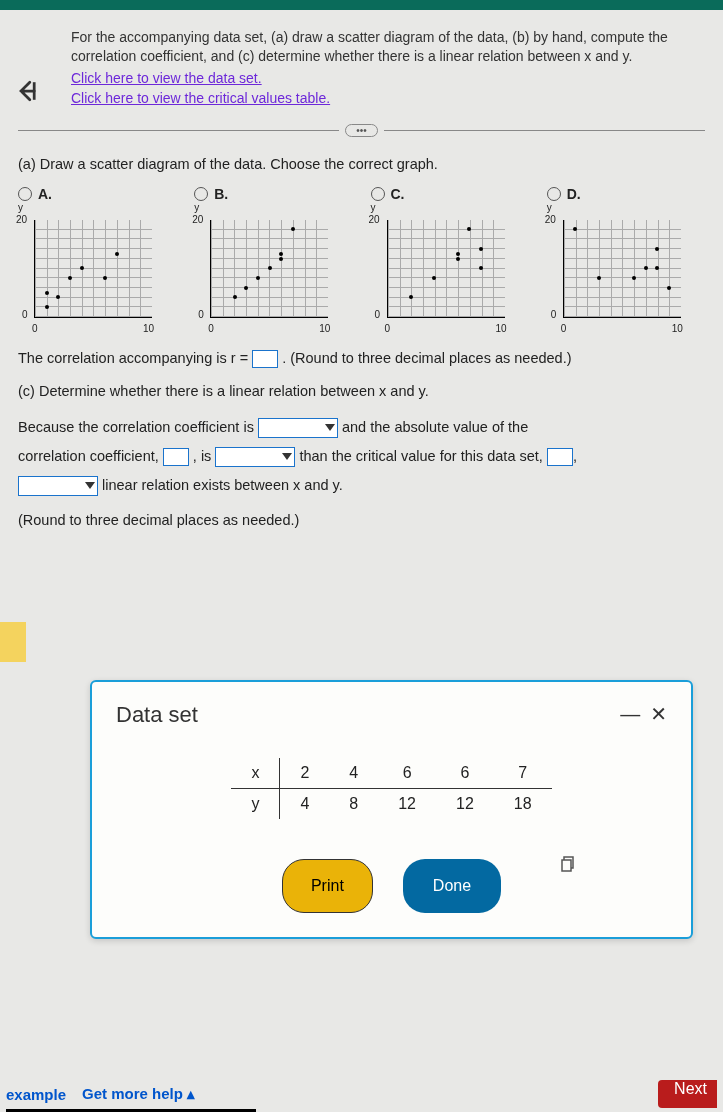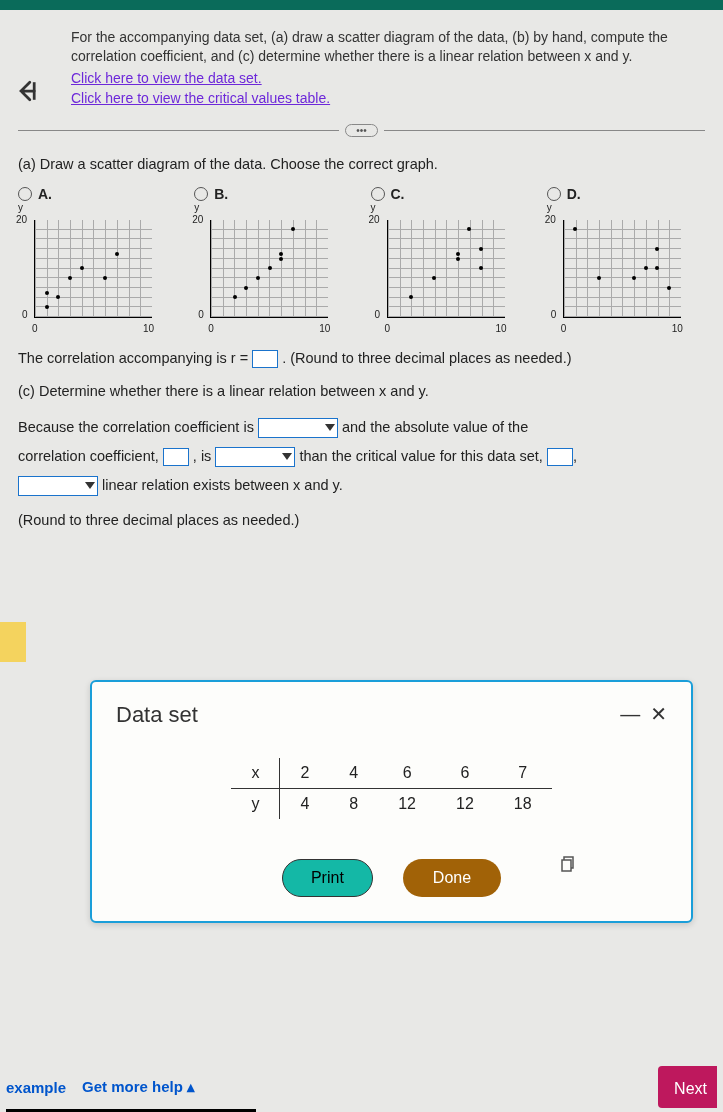--- a/index.html
+++ b/index.html
@@ -52,25 +52,25 @@
   }
   .modal-head { display:flex; justify-content:space-between; align-items:flex-start; margin-bottom: 30px;}
   .modal-title { font-size: 22px; color:#333;}
   .modal-close { display:flex; align-items:center; gap:10px; font-size:20px; color:#333;}
   .data-table { margin: 0 auto 40px auto; border-collapse: collapse; font-size:16px;}
   .data-table td { padding: 6px 20px; text-align:center; }
   .data-table tr:first-child td { border-bottom: 1.5px solid #333;}
   .data-table td:first-child { border-right: 1.5px solid #333; font-weight:normal;}
   .copy-icon { position:absolute; right: 90px; top: 98px; }
   .modal-buttons { display:flex; justify-content:center; gap: 30px;}
-  .btn-print { border:1.5px solid #333; border-radius: 22px; padding: 8px 28px; font-size:16px; background:#14b8a6;}
-  .btn-done { border:none; border-radius: 22px; padding: 10px 30px; font-size:16px; background:#a16207; color:#fff;}
+  .btn-print { border:1.5px solid #333; border-radius: 22px; padding: 8px 28px; font-size:16px; background:#eab308;}
+  .btn-done { border:none; border-radius: 22px; padding: 18px 30px; font-size:16px; background:#0369a1; color:#fff;}
   .footer { position:absolute; bottom: 4px; left: 0; right:0; display:flex; align-items:center; padding: 0 6px;}
   .footer a { color:#0055cc; font-weight:bold; font-size:15px; margin-right: 16px; text-decoration:none;}
-  .footer .next { margin-left:auto; background:#be185d; color:#fff; padding:14px 10px 10px 16px; border-radius:4px 0 0 4px; font-size:16px;text-align:right;}
+  .footer .next { margin-left:auto; background:#b91c1c; color:#fff; padding:0 10px 10px 16px; border-radius:4px 0 0 4px; font-size:16px;text-align:right;}
   .footer-line { position:absolute; bottom:0; left:6px; width: 250px; height:3px; background:#000;}
   .yellow-tab { position:absolute; left:0; top:622px; width:26px; height:40px; background:#f4d35e;}
 </style>
 </head>
 <body>
 
 <div class="topbar"></div>
 <div class="content">
   <div class="intro-row">
     <div class="back-arrow">

